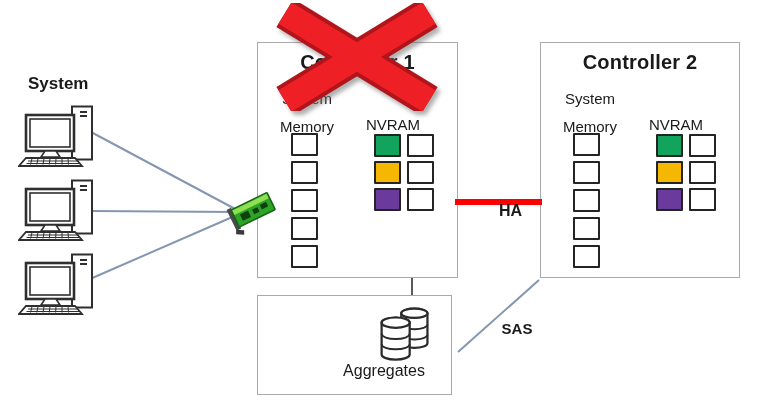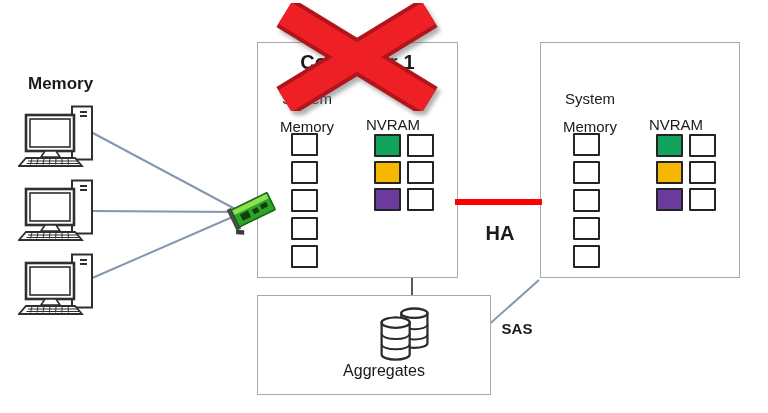--- a/index.html
+++ b/index.html
@@ -6,21 +6,21 @@
   .stage{position:relative;width:768px;height:413px;background:#ffffff;overflow:hidden;
          font-family:"Liberation Sans",sans-serif;color:#1a1a1a;}
 
   
   .wires{position:absolute;left:0;top:0;width:768px;height:413px;z-index:1;}
 
   
   .box{position:absolute;background:#fff;border:1.5px solid #a9a9a9;z-index:2;box-sizing:border-box;}
   .ctrl1{left:257px;top:42px;width:201px;height:236px;}
   .ctrl2{left:540px;top:42px;width:200px;height:236px;}
-  .aggr {left:257px;top:295px;width:234px;height:100px;}
+  .aggr {left:257px;top:295px;width:195px;height:100px;}
 
   .ctrl-title{position:absolute;top:8px;left:0;right:0;text-align:center;
               font-size:20px;font-weight:700;letter-spacing:.2px;}
   .lbl{position:absolute;font-size:15px;text-align:center;line-height:28px;}
   .memlbl{top:42px;left:2px;width:94px;}
   .nvlbl{top:68px;left:88px;width:94px;}
 
   .memcol{position:absolute;display:flex;flex-direction:column;gap:5px;top:90px;}
   .ctrl1 .memcol{left:33px;} .ctrl2 .memcol{left:32px;}
   .nvgrid{position:absolute;display:grid;grid-template-columns:27px 27px;gap:4px 6px;top:91px;}
@@ -30,42 +30,42 @@
 
   .clients-lbl{position:absolute;left:28px;top:74px;font-size:17px;font-weight:600;z-index:2;}
   .pc{position:absolute;left:18px;width:78px;height:64px;z-index:2;}
 
   .nic{position:absolute;left:226px;top:188px;width:52px;height:48px;z-index:4;}
 
   .fail-x{position:absolute;left:273px;top:3px;width:168px;height:108px;z-index:5;
           filter:drop-shadow(3px 4px 2px rgba(110,110,110,.55));}
 
   .ha-bar{position:absolute;left:455px;top:199px;width:87px;height:6px;background:#ff0000;z-index:3;}
-  .ha-lbl{position:absolute;left:478px;top:222px;width:44px;text-align:center;
-          font-size:20px;font-weight:600;z-index:3;}
+  .ha-lbl{position:absolute;left:478px;top:202px;width:44px;text-align:right;
+          font-size:16px;font-weight:600;z-index:3;}
   .sas-lbl{position:absolute;left:492px;top:320px;width:50px;text-align:center;
            font-size:15px;font-weight:700;z-index:3;}
 
   .db-icon{position:absolute;left:118px;top:6px;width:58px;height:60px;}
   .aggr-lbl{position:absolute;left:56px;top:66px;width:140px;text-align:center;font-size:16px;}
 </style>
 </head>
 <body>
 
 <div class="stage">
 
   <svg class="wires">
     <line x1="91" y1="132" x2="237" y2="210" stroke="#8496b0" stroke-width="2"></line>
     <line x1="91" y1="211" x2="237" y2="212" stroke="#8496b0" stroke-width="2"></line>
     <line x1="90" y1="279" x2="237" y2="215" stroke="#8496b0" stroke-width="2"></line>
     <line x1="539" y1="280" x2="458" y2="352" stroke="#8496b0" stroke-width="2"></line>
     <line x1="412" y1="278" x2="412" y2="296" stroke="#5a5a5a" stroke-width="2"></line>
   </svg>
 
-  <div class="clients-lbl">Memory</div>
+  <div class="clients-lbl">System</div>
   <div id="pc-wrap">
     <svg class="pc" viewBox="0 0 78 64" style="top: 104px;">
       <g fill="#ffffff" stroke="#2f2f2f">
         <rect x="54" y="2.5" width="20" height="53" stroke-width="2"></rect>
         <line x1="62" y1="8" x2="69" y2="8" stroke-width="2"></line>
         <line x1="62" y1="12" x2="69" y2="12" stroke-width="2"></line>
         <rect x="8" y="11" width="48" height="36" stroke-width="2.6"></rect>
         <rect x="12" y="15" width="40" height="28" stroke-width="1.6"></rect>
         <path d="M27,47 h11 l4,6 h-19 z" stroke-width="1.6"></path>
         <path d="M8,54 L57,54 L64,62 L1,62 Z" stroke-width="1.8"></path>
@@ -140,20 +140,21 @@
     <line x1="12" y1="10" x2="156" y2="98" stroke="#b1151b" stroke-width="33"></line>
     <line x1="156" y1="10" x2="12" y2="98" stroke="#b1151b" stroke-width="33"></line>
     <line x1="12" y1="10" x2="156" y2="98" stroke="#ee2026" stroke-width="25"></line>
     <line x1="156" y1="10" x2="12" y2="98" stroke="#ee2026" stroke-width="25"></line>
   </svg>
 
   <div class="ha-bar"></div>
   <div class="ha-lbl">HA</div>
 
   <div class="box ctrl2">
+    <div class="ctrl-title">Controller 2</div>
     <div class="lbl memlbl">System Memory</div>
     <div class="lbl nvlbl">NVRAM</div>
     <div class="memcol">
         <div class="slot"></div>
         <div class="slot"></div>
         <div class="slot"></div>
         <div class="slot"></div>
         <div class="slot"></div>
       </div>
     <div class="nvgrid">

